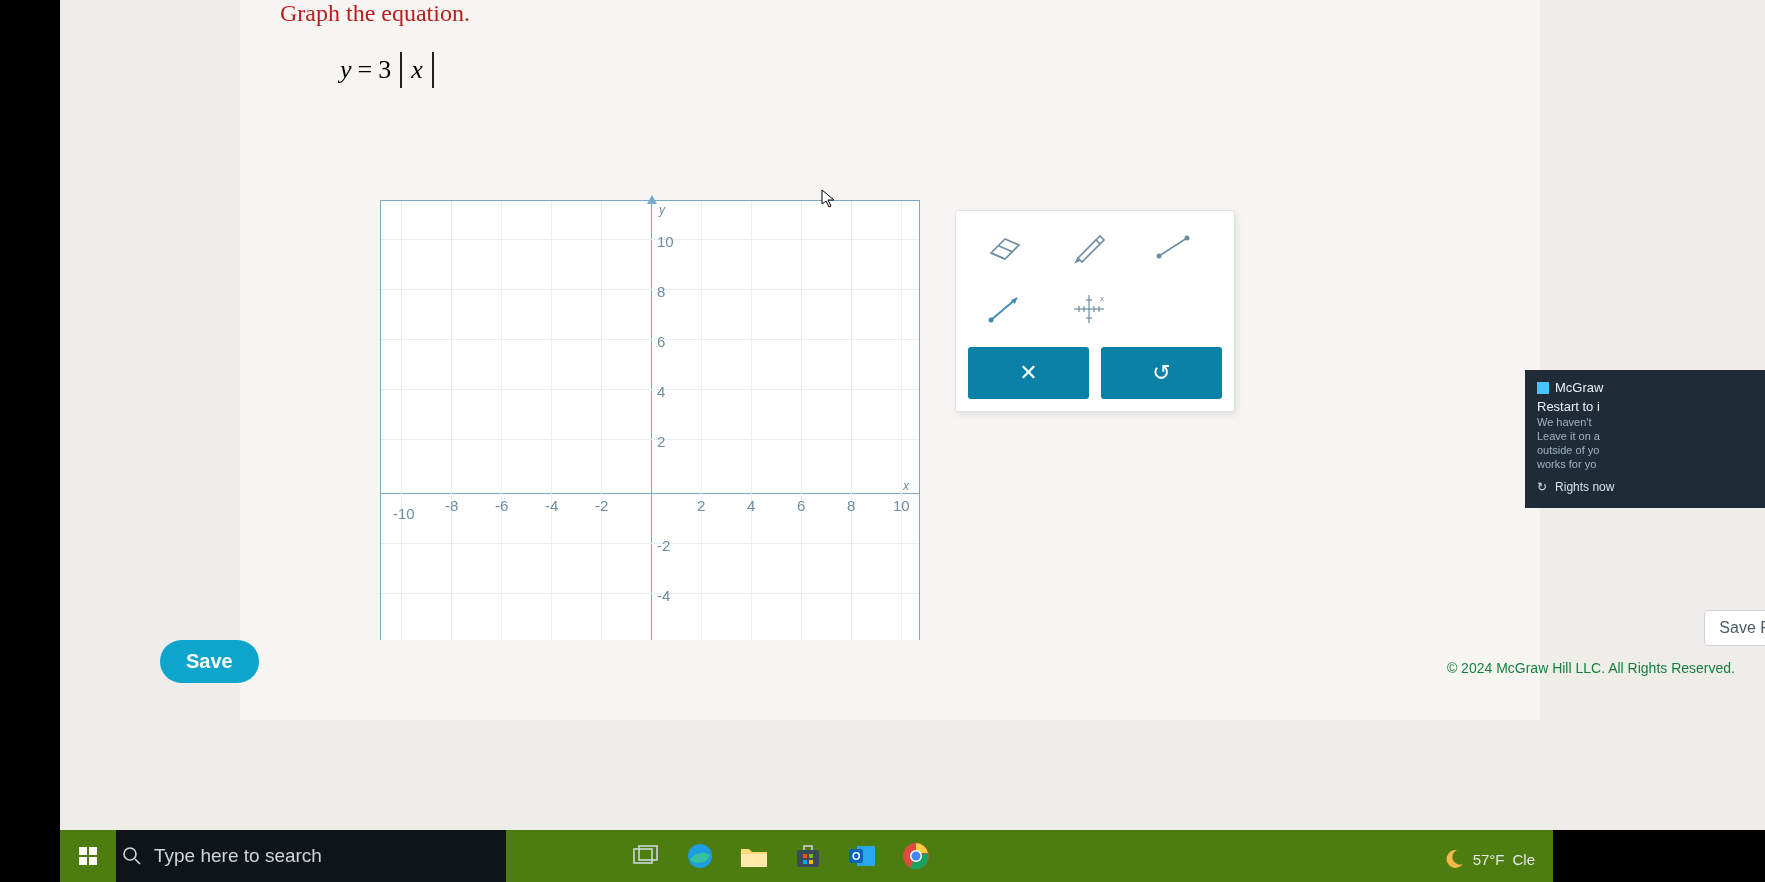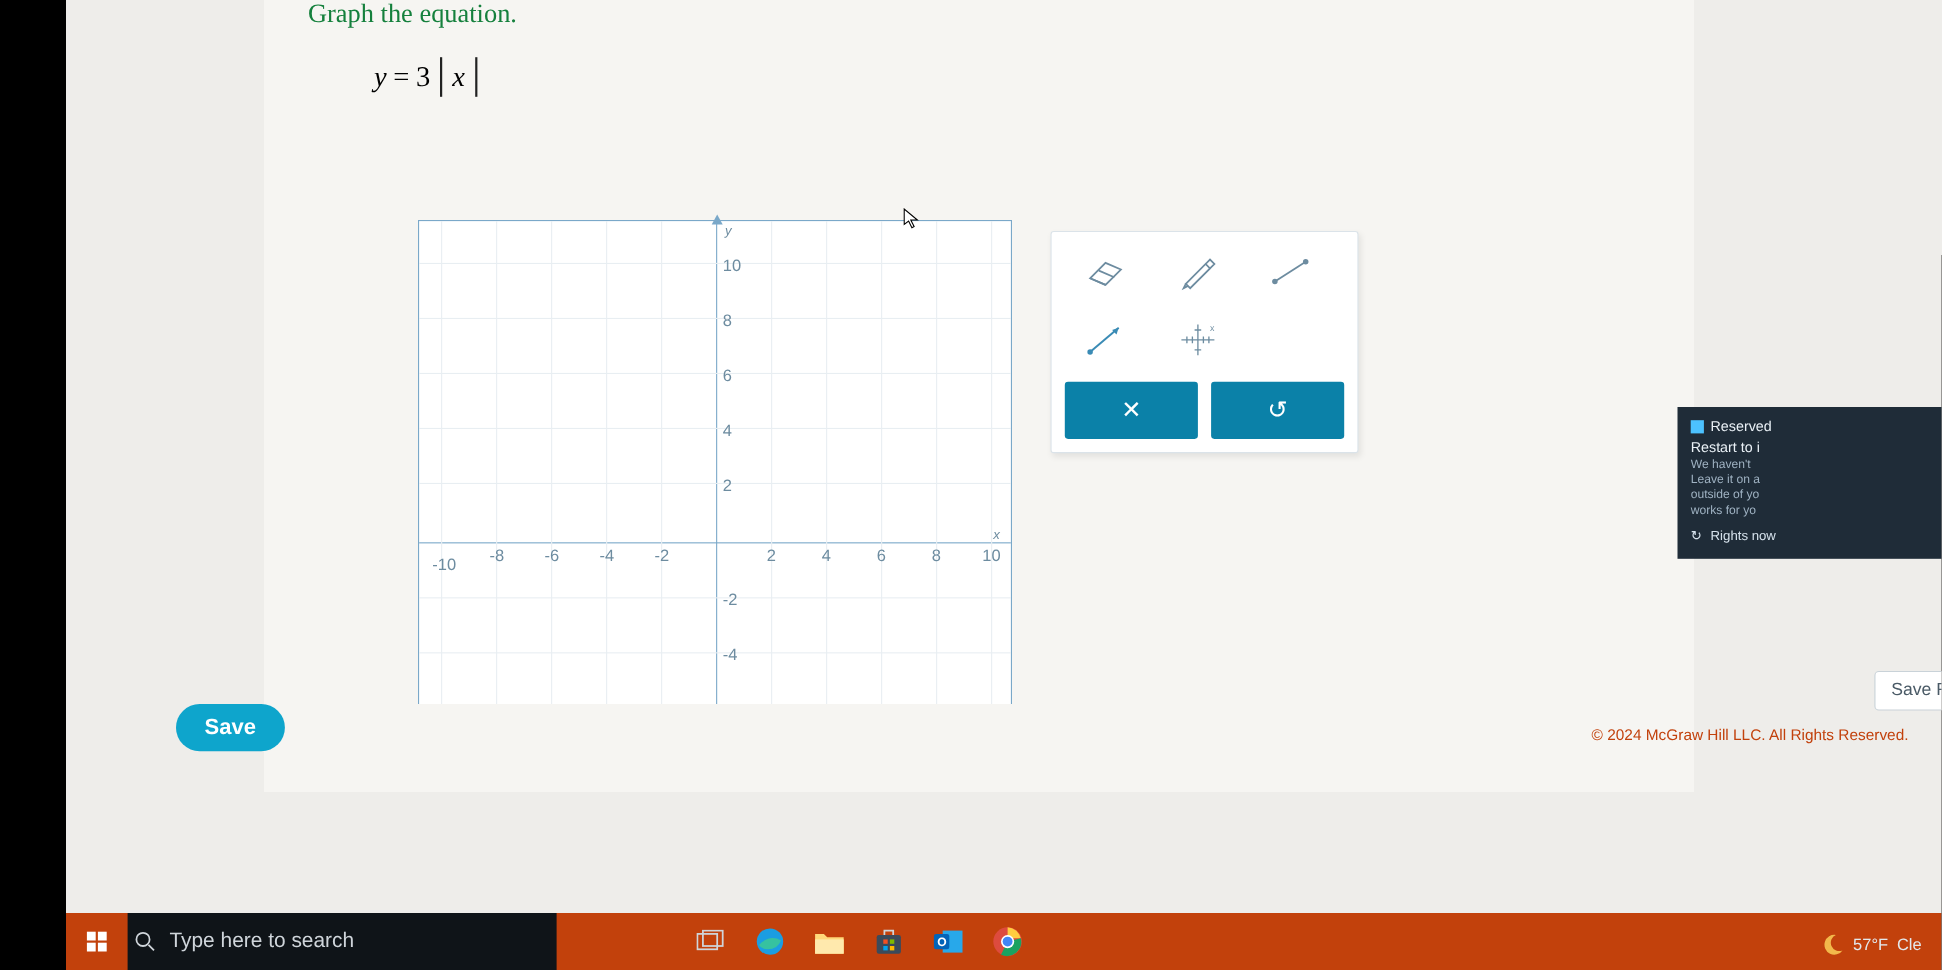--- a/index.html
+++ b/index.html
@@ -1,44 +1,44 @@
 <!DOCTYPE html>
 <html><head>
 <meta charset="utf-8">
 <style>
   * { margin:0; padding:0; box-sizing:border-box; }
   body { width:1765px; height:882px; background:#000; font-family:Arial,Helvetica,sans-serif; overflow:hidden; position:relative; }
   .screen { position:absolute; left:60px; top:0; width:1705px; height:830px; background:#eeedea; }
   .content { position:absolute; left:180px; top:0; width:1300px; height:720px; background:#f6f5f2; padding:0 40px; }
-  .prompt { font-size:24px; color:#15803d; font-family:Georgia,serif; }
+  .prompt { font-size:24px; color:#b91c1c; font-family:Georgia,serif; }
   .equation { margin-top:25px; margin-left:60px; font-size:26px; font-style:italic; font-family:Georgia,'Times New Roman',serif; display:flex; align-items:center; gap:6px; }
   .abs-bar { display:inline-block; width:2px; height:36px; background:#222; margin:0 3px; }
   .graph-zone { position:absolute; left:320px; top:200px; width:540px; height:440px; }
   .graph { position:relative; width:540px; height:440px; border:1px solid #7aa8c9; border-bottom:none; background:#fff; }
   .gridline-h { position:absolute; left:0; right:0; height:1px; background:#e8eef2; }
   .gridline-v { position:absolute; top:0; bottom:0; width:1px; background:#e8eef2; }
   .axis-x { position:absolute; left:0; right:0; height:1px; background:#7aa8c9; }
   .axis-y { position:absolute; top:0; bottom:0; width:1px; background:#7aa8c9; }
   .arrow-up { position:absolute; left:266px; top:-6px; width:0; height:0; border-left:5px solid transparent; border-right:5px solid transparent; border-bottom:9px solid #7aa8c9; }
   .tick-label { position:absolute; font-size:15px; color:#6d8ca0; }
   .axis-label { position:absolute; font-size:12px; color:#6d8ca0; font-style:italic; }
   .cursor { position:absolute; left:440px; top:-12px; width:16px; height:20px; }
   .tool-panel { position:absolute; left:895px; top:210px; width:280px; background:#fff; border:1px solid #dbe3e9; border-radius:3px; padding:12px; box-shadow:2px 3px 6px rgba(0,0,0,.08); }
   .tool-row { display:flex; gap:22px; margin-bottom:14px; padding-left:6px; }
   .tool-btn { width:62px; height:48px; display:flex; align-items:center; justify-content:center; cursor:pointer; border-radius:3px; }
   .action-row { display:flex; gap:12px; }
   .action-btn { flex:1; height:52px; background:#0b81a8; color:#fff; display:flex; align-items:center; justify-content:center; font-size:22px; border-radius:3px; cursor:pointer; }
   .check-btn { position:absolute; left:100px; top:640px; background:#0ea5cc; color:#fff; font-size:20px; font-weight:bold; padding:10px 26px; border-radius:22px; cursor:pointer; }
-  .copyright { position:absolute; right:30px; top:660px; color:#c2410c; font-size:14px; }
+  .copyright { position:absolute; right:30px; top:660px; color:#15803d; font-size:14px; }
   .save-btn { position:absolute; right:-20px; top:610px; background:#fff; border:1px solid #c9d2d8; border-radius:4px; padding:8px 14px; color:#4a5a66; font-size:16px; cursor:pointer; }
   .win-notify { position:absolute; right:-20px; top:370px; width:260px; background:#1f2c38; color:#cfd9e2; font-size:12px; padding:10px 12px 14px; }
   .win-notify .title { color:#eaf1f6; font-size:13px; margin-bottom:4px; display:flex; align-items:center; gap:6px; }
   .win-notify .line { margin:2px 0; font-size:11px; color:#9fb2c2; }
   .win-notify .restart { margin-top:10px; display:flex; align-items:center; gap:8px; color:#d6e2ec; font-size:12px; }
-  .taskbar { position:absolute; left:60px; bottom:0; width:1705px; height:52px; background:#c2410c; display:flex; }
+  .taskbar { position:absolute; left:60px; bottom:0; width:1493px; height:52px; background:#4d7c0f; display:flex; }
   .start-btn { width:56px; height:52px; display:flex; align-items:center; justify-content:center; cursor:pointer; }
   .start-btn svg { width:20px; height:20px; }
   .search-box { display:flex; align-items:center; height:52px; width:390px; background:#0f1418; color:#cfd5da; cursor:text; }
   .search-box .mag { margin:0 12px 0 6px; }
   .search-box .ph { font-size:19px; color:#cfd5da; }
   .task-icons { margin-left:120px; display:flex; align-items:center; gap:14px; }
   .task-icon { width:40px; height:40px; display:flex; align-items:center; justify-content:center; cursor:pointer; border-radius:3px; }
   .weather { position:absolute; right:18px; bottom:12px; display:flex; align-items:center; gap:8px; color:#e3e8ec; font-size:15px; cursor:pointer; }
 </style>
 </head>
@@ -176,21 +176,21 @@
 
   <div class="copyright">© 2024 McGraw Hill LLC. All Rights Reserved.</div>
 
   <div class="save-btn">
     <span>Save F</span>
   </div>
 
   <div class="win-notify">
     <div class="title">
         <span style="width:12px;height:12px;background:#4cc2ff;display:inline-block;"></span>
-        <span>Reserved</span>
+        <span>McGraw</span>
       </div>
     <div class="line" style="color:#eaf1f6;font-size:13px;">Restart to i</div>
     <div class="line">We haven't</div>
     <div class="line">Leave it on a</div>
     <div class="line">outside of yo</div>
     <div class="line">works for yo</div>
     <div class="restart">
       <span>↻</span>
       <span>Rights now</span>
     </div>

